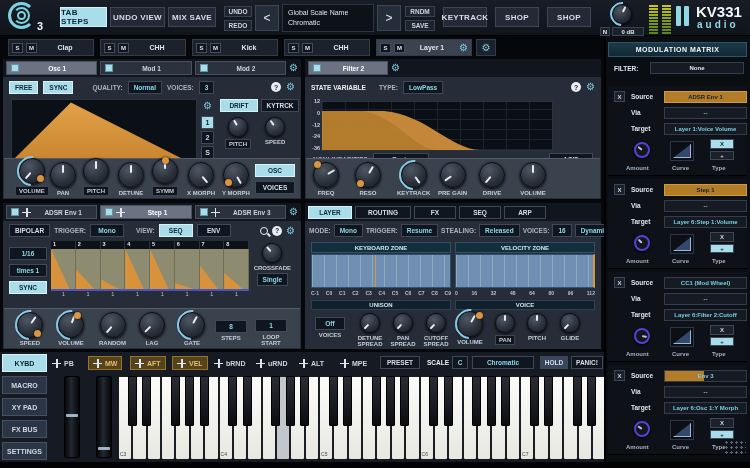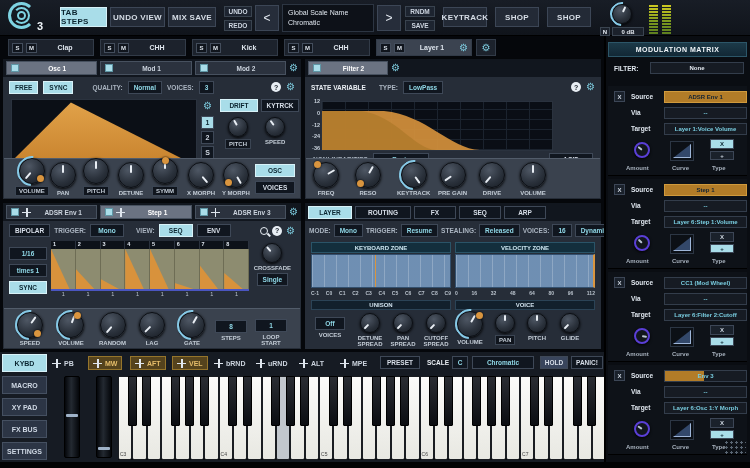--- a/index.html
+++ b/index.html
@@ -144,20 +144,25 @@
     <div class="vbtn" style="left:547px;width:44px;">SHOP</div>
     <div class="knob sm arc" style="position:absolute;left:612px;top:4px;">
         <span class="p" style="--rot:25deg"></span>
       </div>
     <div class="nbox" style="left:600px;top:27px;width:10px;height:9px;">N</div>
     <div class="nbox" style="left:612px;top:27px;width:32px;height:9px;">0 dB</div>
     <div id="meters">
         <div class="m"></div>
         <div class="m"></div>
       </div>
+    <div id="kvlogo">
+      <span class="bars"><i></i><i></i></span>
+      <span class="kv">KV331</span>
+      <span class="au">audio</span>
+    </div>
   </div>
 
   <div class="trtab" style="left:8px;width:86px;">
     <span class="sm">S</span>
     <span class="sm">M</span>
     <span class="trname">Clap</span>
   </div>
   <div class="trtab" style="left:100px;width:86px;">
     <span class="sm">S</span>
     <span class="sm">M</span>

